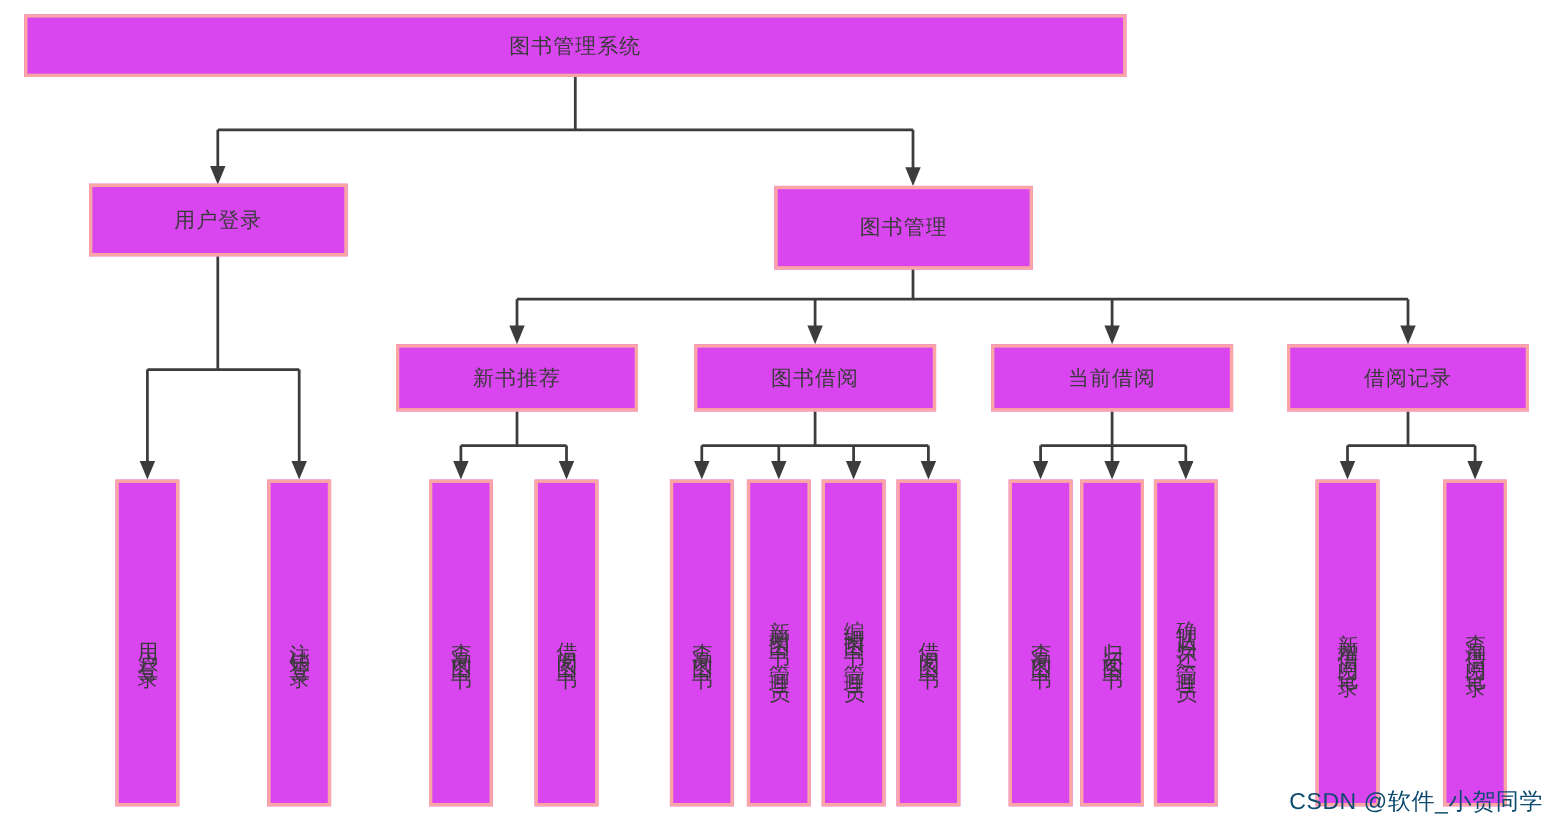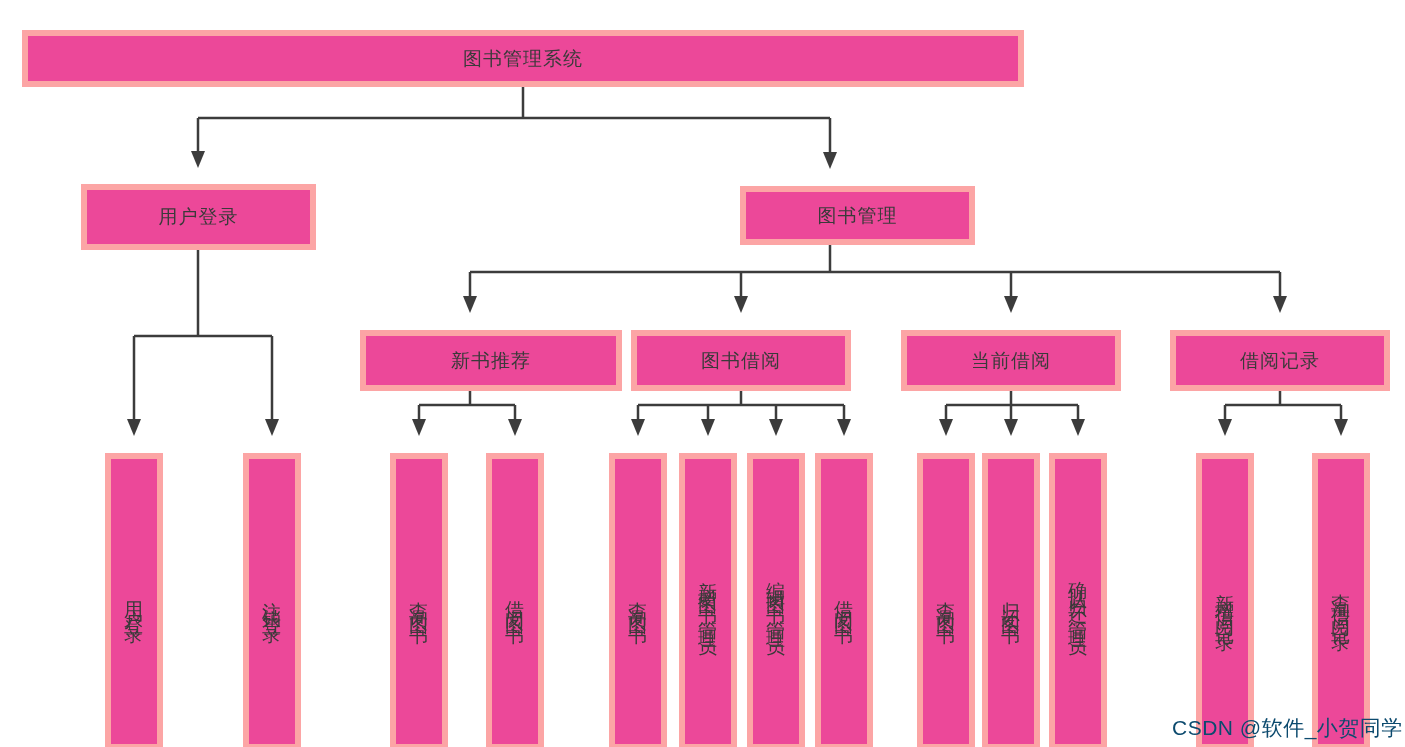--- a/index.html
+++ b/index.html
@@ -18,29 +18,28 @@
   .edges {
     position: absolute;
     left: 0;
     top: 0;
     width: 1405px;
     height: 747px;
   }
   .node {
     position: absolute;
     box-sizing: border-box;
-    background: #ec4899;
-    border: 6px solid #fca5a5;
+    background: #d946ef;
+    border: 3px solid #fca5a5;
     display: flex;
     align-items: center;
     justify-content: center;
     color: #3a3a3a;
     font-size: 19px;
     letter-spacing: 1px;
-    margin-top: 17px;
   }
   .hbox {  }
   .vbox { 
     width: 58px;
     height: 297px;
     top: 436px;
   }
   .vbox .vtext {
     writing-mode: vertical-rl;
     text-orientation: mixed;
@@ -112,25 +111,25 @@
     </g>
   </svg>
 
   <div class="node hbox" style="left:22px; top:13px; width:1002px; height:57px;">
     <span>图书管理系统</span>
   </div>
 
   <div class="node hbox" style="left:81px; top:167px; width:235px; height:66px;">
     <span>用户登录</span>
   </div>
-  <div class="node hbox" style="left:740px; top:169px; width:235px; height:59px;">
+  <div class="node hbox" style="left:704px; top:169px; width:235px; height:76px;">
     <span>图书管理</span>
   </div>
 
-  <div class="node hbox" style="left:360px; top:313px; width:262px; height:61px;">
+  <div class="node hbox" style="left:360px; top:313px; width:220px; height:61px;">
     <span>新书推荐</span>
   </div>
   <div class="node hbox" style="left:901px; top:313px; width:220px; height:61px;">
     <span>当前借阅</span>
   </div>
   <div class="node hbox" style="left:631px; top:313px; width:220px; height:61px;">
     <span>图书借阅</span>
   </div>
   <div class="node hbox" style="left:1170px; top:313px; width:220px; height:61px;">
     <span>借阅记录</span>

